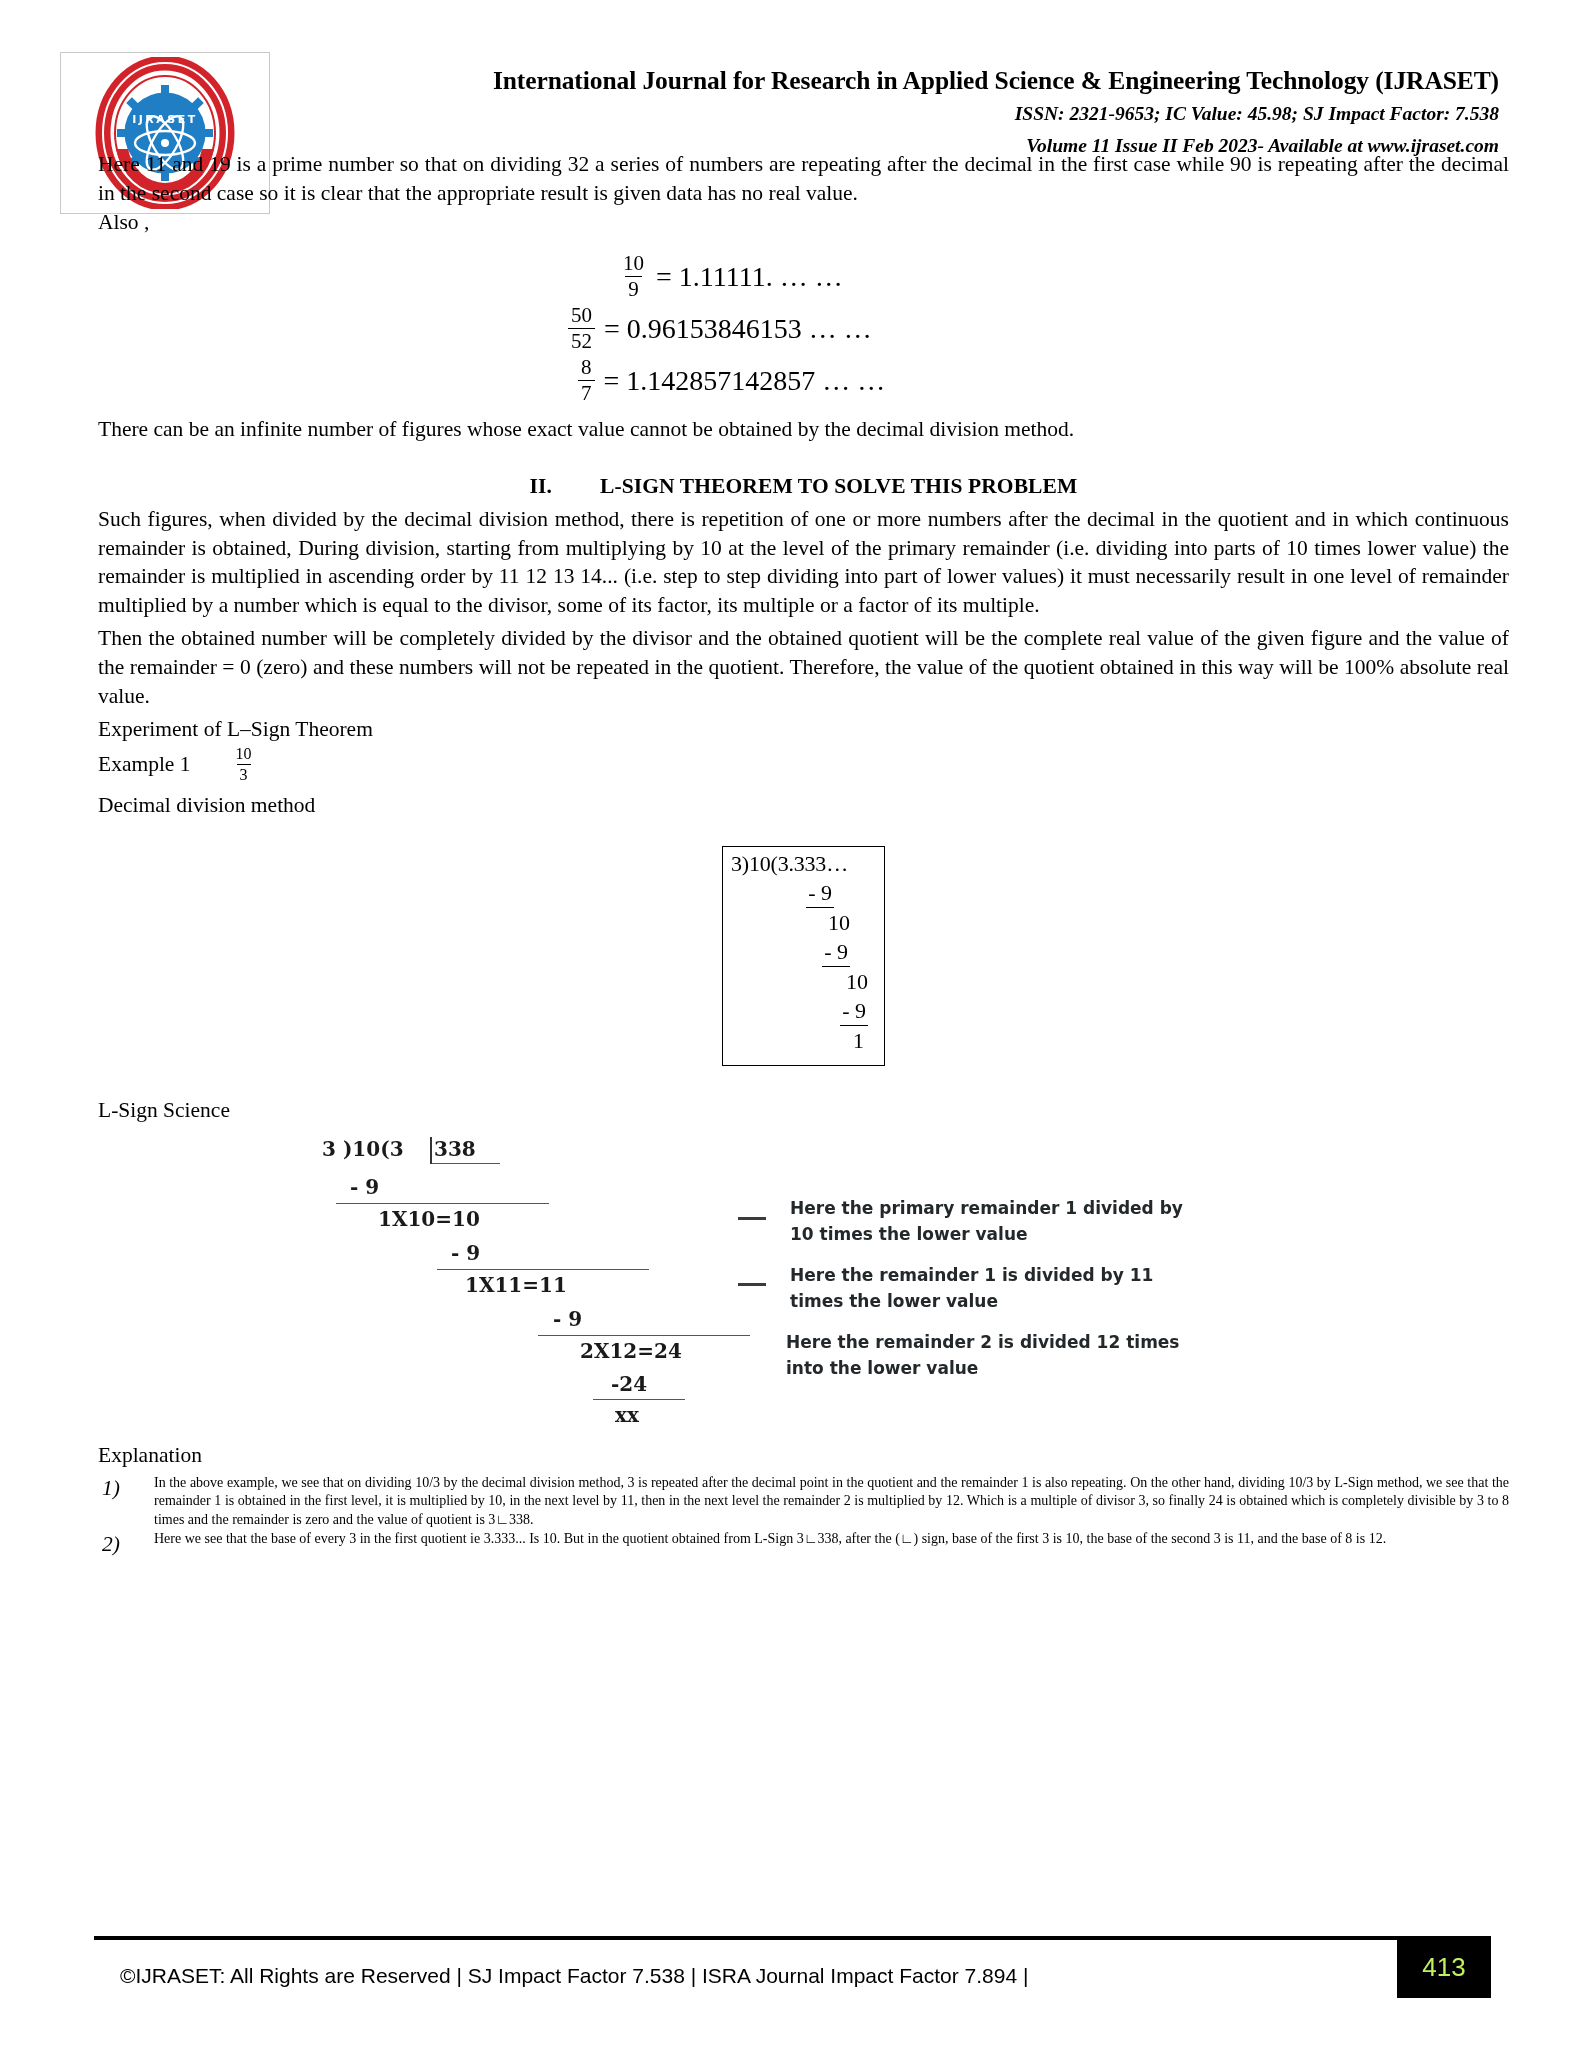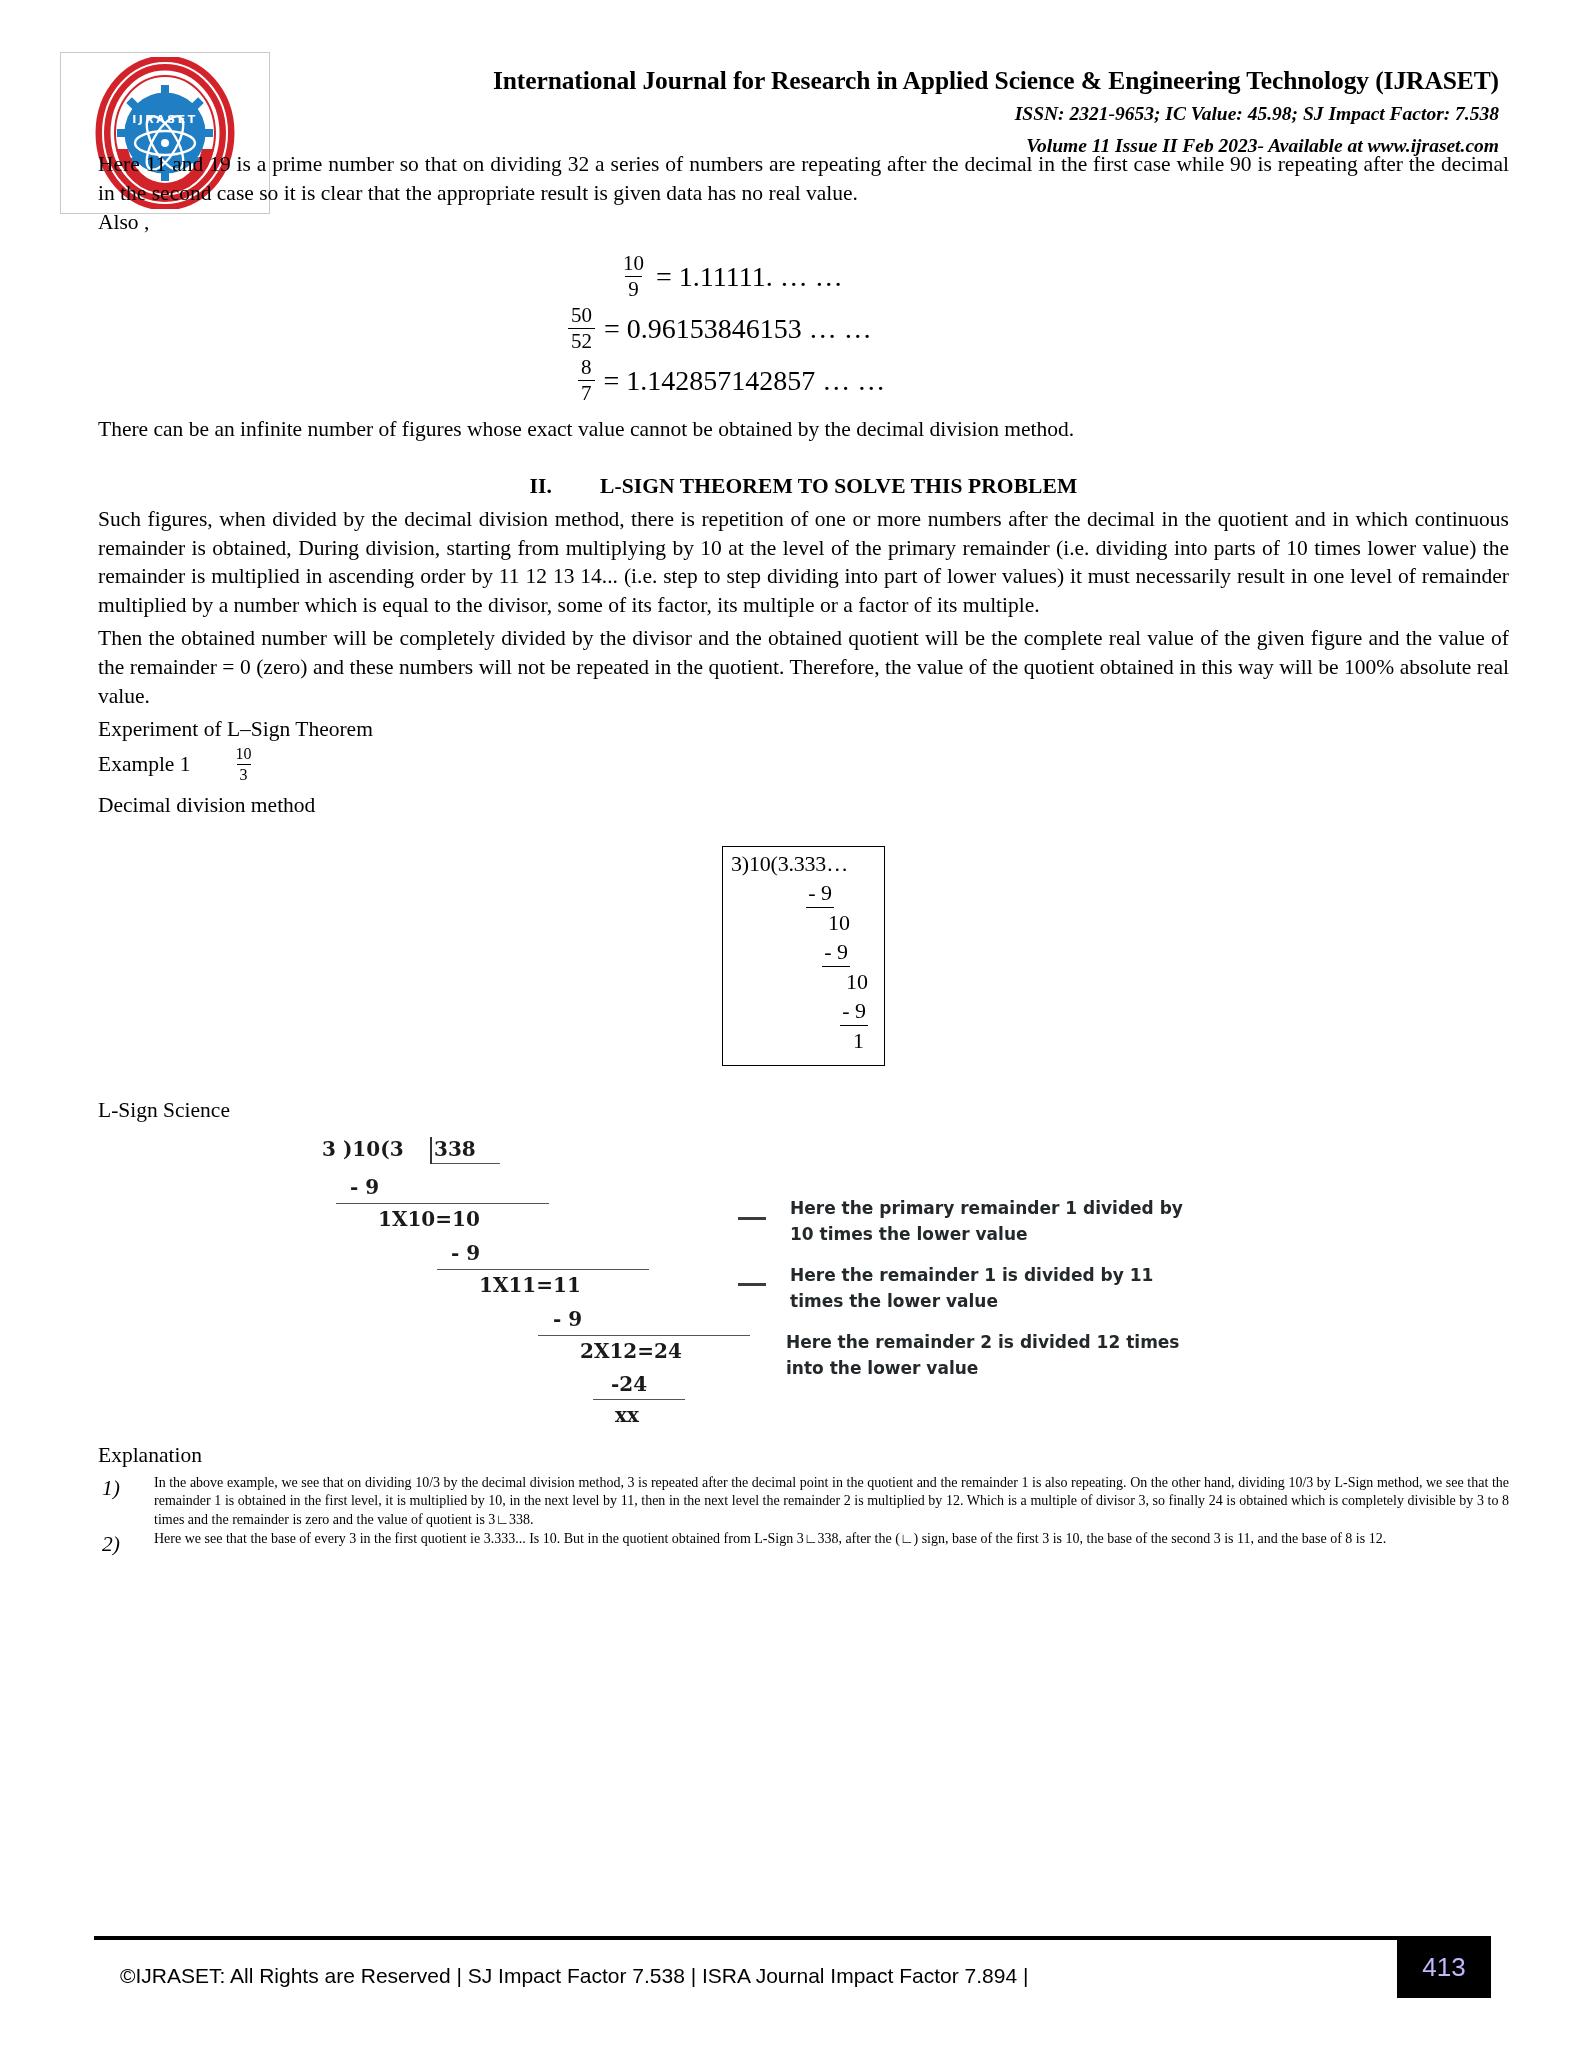--- a/index.html
+++ b/index.html
@@ -208,21 +208,21 @@
     left:120px; top:36px;
     font-size:21px;
     font-family:"Liberation Sans", sans-serif;
     white-space:nowrap;
   }
   .pagenum-box{
     position:absolute;
     right:92px; top:8px;
     width:94px; height:62px;
     background:#000;
-    color:#c4b5fd;
+    color:#bef264;
     display:flex; align-items:center; justify-content:center;
     font-size:26px;
     font-family:"Liberation Sans", sans-serif;
   }
 </style>
 </head>
 <body>
 
 <div class="page">
 
@@ -360,21 +360,21 @@
       <span class="lbar" style="left:332px; top:6px; height:27px;"></span>
       <span class="tok" style="left:336px; top:6px;">338</span>
       <span class="rule" style="left:334px; top:32px; width:68px;"></span>
 
       <span class="tok" style="left:252px; top:44px;">- 9</span>
       <span class="rule" style="left:238px; top:72px; width:213px;"></span>
       <span class="tok" style="left:280px; top:76px;">1X10=10</span>
 
       <span class="tok" style="left:353px; top:110px;">- 9</span>
       <span class="rule" style="left:339px; top:138px; width:212px;"></span>
-      <span class="tok" style="left:381px; top:142px;">1X11=11</span>
+      <span class="tok" style="left:367px; top:142px;">1X11=11</span>
 
       <span class="tok" style="left:455px; top:176px;">- 9</span>
       <span class="rule" style="left:440px; top:204px; width:212px;"></span>
       <span class="tok" style="left:482px; top:208px;">2X12=24</span>
 
       <span class="tok" style="left:513px; top:241px;">-24</span>
       <span class="rule" style="left:495px; top:268px; width:92px;"></span>
       <span class="tok" style="left:517px; top:272px;">xx</span>
 
       <span class="dash" style="left:640px; top:86px;"></span>

